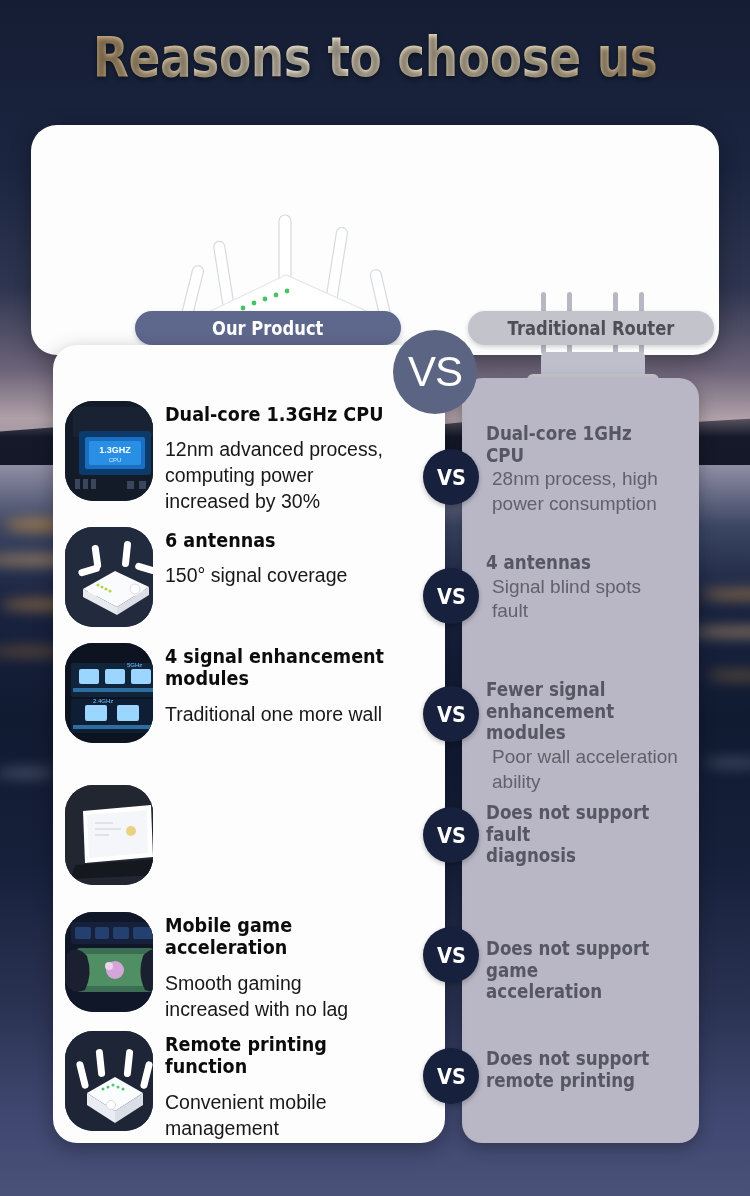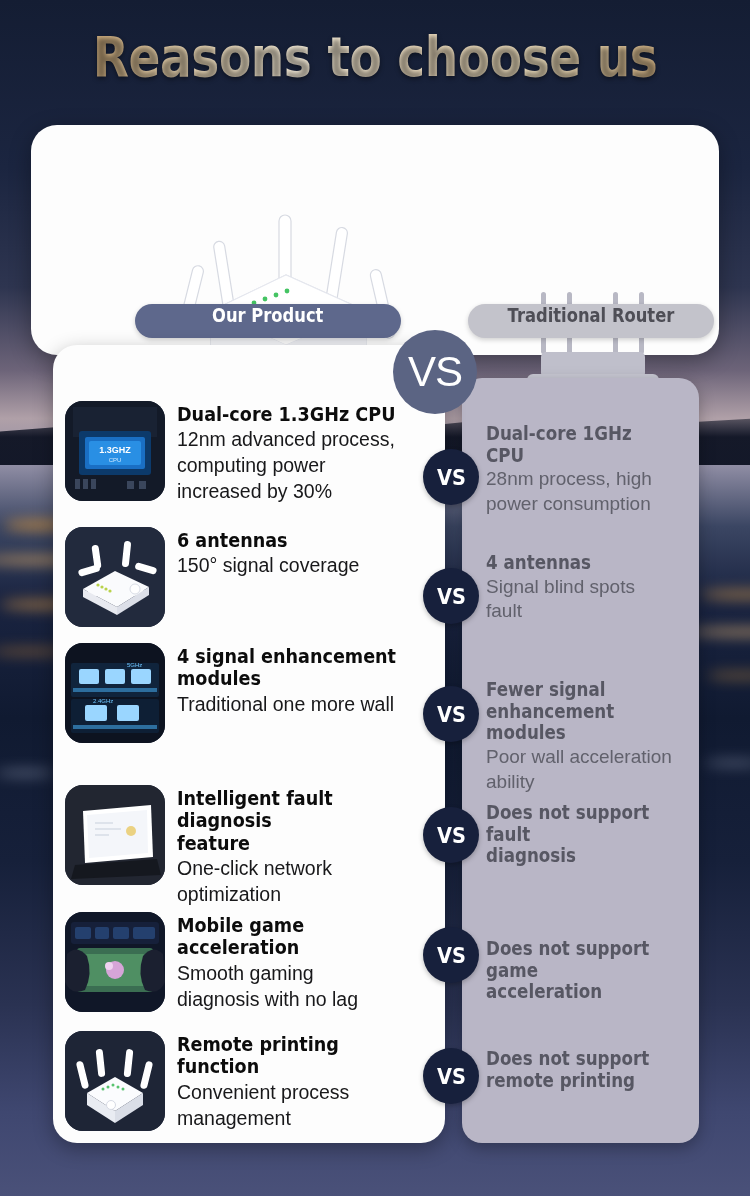--- a/index.html
+++ b/index.html
@@ -75,24 +75,24 @@
     top: 125px;
     width: 688px;
     height: 230px;
     background: #fdfdfd;
     border-radius: 26px;
     box-shadow: 0 6px 22px rgba(0,0,0,.32);
   }
 
   .pill {
     position: absolute;
-    bottom: 17px;
+    bottom: 10px;
     height: 34px;
     border-radius: 17px;
-    display: flex; justify-content: center;
+    display: flex; align-items: center; justify-content: center;
     font-family: "DejaVu Sans", sans-serif;
     font-weight: bold;
     font-size: 19px;
     transform-origin: center;
     box-shadow: 0 2px 5px rgba(0,0,0,.18);
   }
   #pill-ours {
     left: 104px; width: 266px;
     background: #5e688c;
     color: #ffffff;
@@ -143,43 +143,43 @@
   
   .lrow {
     position: absolute;
     left: 12px;
     width: 372px;
     display: flex;
     gap: 12px;
   }
   .thumb {
     flex: 0 0 auto;
-    width: 100px; height: 100px;
-    border-radius: 18px;
+    width: 88px; height: 100px;
+    border-radius: 28px;
     overflow: hidden;
     position: relative;
     background: #222a3d;
   }
   .ltext { padding-top: 2px; }
   .lhead {
     font-family: "DejaVu Sans", sans-serif;
     font-weight: bold;
     font-size: 20px;
     color: #0c0c0c;
     line-height: 1.12;
     transform: scaleX(0.88);
     transform-origin: left center;
     white-space: pre-line;
   }
   .lsub {
     font-family: "Liberation Sans", sans-serif;
     font-size: 19.5px;
     color: #18181a;
     line-height: 1.33;
-    margin-top: 2px;
+    margin-top: 12px;
     white-space: pre-line;
   }
 
   
   .rrow { position: absolute; left: 486px; width: 205px; }
   .rhead {
     font-family: "DejaVu Sans", sans-serif;
     font-weight: bold;
     font-size: 19px;
     color: #575763;
@@ -188,20 +188,21 @@
     transform-origin: left center;
     white-space: pre-line;
   }
   .rsub {
     font-family: "Liberation Sans", sans-serif;
     font-size: 19px;
     color: #61616c;
     line-height: 1.3;
     margin-top: 1px;
     white-space: pre-line;
+    margin-left: 6px;
   }
 
   .vs-small {
     position: absolute;
     left: 423px;
     width: 56px; height: 56px;
     border-radius: 50%;
     background: #17203c;
     display: flex; align-items: center; justify-content: center;
     color: #fff;
@@ -376,26 +377,20 @@
         <rect width="100" height="100" fill="#222631"></rect>
         <path d="M18 26 L86 20 L88 72 L20 78 Z" fill="#ffffff"></path>
         <path d="M22 30 L82 25 L83 68 L24 73 Z" fill="#f4f6fa"></path>
         <g stroke="#c8cfdb" stroke-width="1.2" fill="none">
           <path d="M30 38 h18 M30 44 h26 M30 50 h14"></path>
         </g>
         <circle cx="66" cy="46" r="5" fill="#e8c55a" opacity=".75"></circle>
         <path d="M10 80 L92 74 L96 90 L6 94 Z" fill="#15181f"></path>
       </svg>
     </div>
-    <div class="ltext">
-      <div class="lhead">Intelligent fault diagnosis
-feature</div>
-      <div class="lsub">One-click network
-optimization</div>
-    </div>
   </div>
 
   <div class="lrow" style="top:567px">
     <div class="thumb">
       <svg viewBox="0 0 100 100" width="100" height="100">
         <rect width="100" height="100" fill="#101728"></rect>
         <rect x="6" y="10" width="88" height="22" rx="3" fill="#16203a"></rect>
         <g fill="#24406e">
           <rect x="10" y="15" width="16" height="12" rx="2"></rect>
           <rect x="30" y="15" width="14" height="12" rx="2"></rect>
@@ -406,21 +401,21 @@
         <rect x="20" y="42" width="60" height="32" rx="2" fill="#4f8f63"></rect>
         <circle cx="50" cy="58" r="9" fill="#d6a5d8"></circle>
         <circle cx="44" cy="54" r="4" fill="#efd2f0"></circle>
         <path d="M2 42 q10 -10 20 2 q6 18 -2 34 q-14 6 -20 -8 Z" fill="#1b2030"></path>
         <path d="M98 42 q-10 -10 -20 2 q-6 18 2 34 q14 6 20 -8 Z" fill="#1b2030"></path>
       </svg>
     </div>
     <div class="ltext">
       <div class="lhead">Mobile game acceleration</div>
       <div class="lsub">Smooth gaming
-diagnosis with no lag</div>
+increased with no lag</div>
     </div>
   </div>
 
   <div class="lrow" style="top:686px">
     <div class="thumb">
       <svg viewBox="0 0 100 100" width="100" height="100">
         <rect width="100" height="100" fill="#1e2536"></rect>
         <g fill="#ffffff">
           <rect x="14" y="30" width="7" height="28" rx="3.5" transform="rotate(-14 17 44)"></rect>
           <rect x="32" y="18" width="7" height="28" rx="3.5" transform="rotate(-6 35 32)"></rect>
@@ -435,21 +430,21 @@
             <circle cx="43" cy="56" r="1.5"></circle>
           <circle cx="48" cy="54" r="1.5"></circle>
             <circle cx="53" cy="56" r="1.5"></circle>
           <circle cx="58" cy="58" r="1.5"></circle>
         </g>
         <circle cx="46" cy="74" r="4.5" fill="#ffffff" stroke="#d6dae4"></circle>
       </svg>
     </div>
     <div class="ltext">
       <div class="lhead">Remote printing function</div>
-      <div class="lsub">Convenient process
+      <div class="lsub">Convenient mobile
 management</div>
     </div>
   </div>
 </div>
 
 <div class="vs-small" style="top:449px">
     <span>VS</span>
   </div>
 <div class="vs-small" style="top:568px">
     <span>VS</span>

